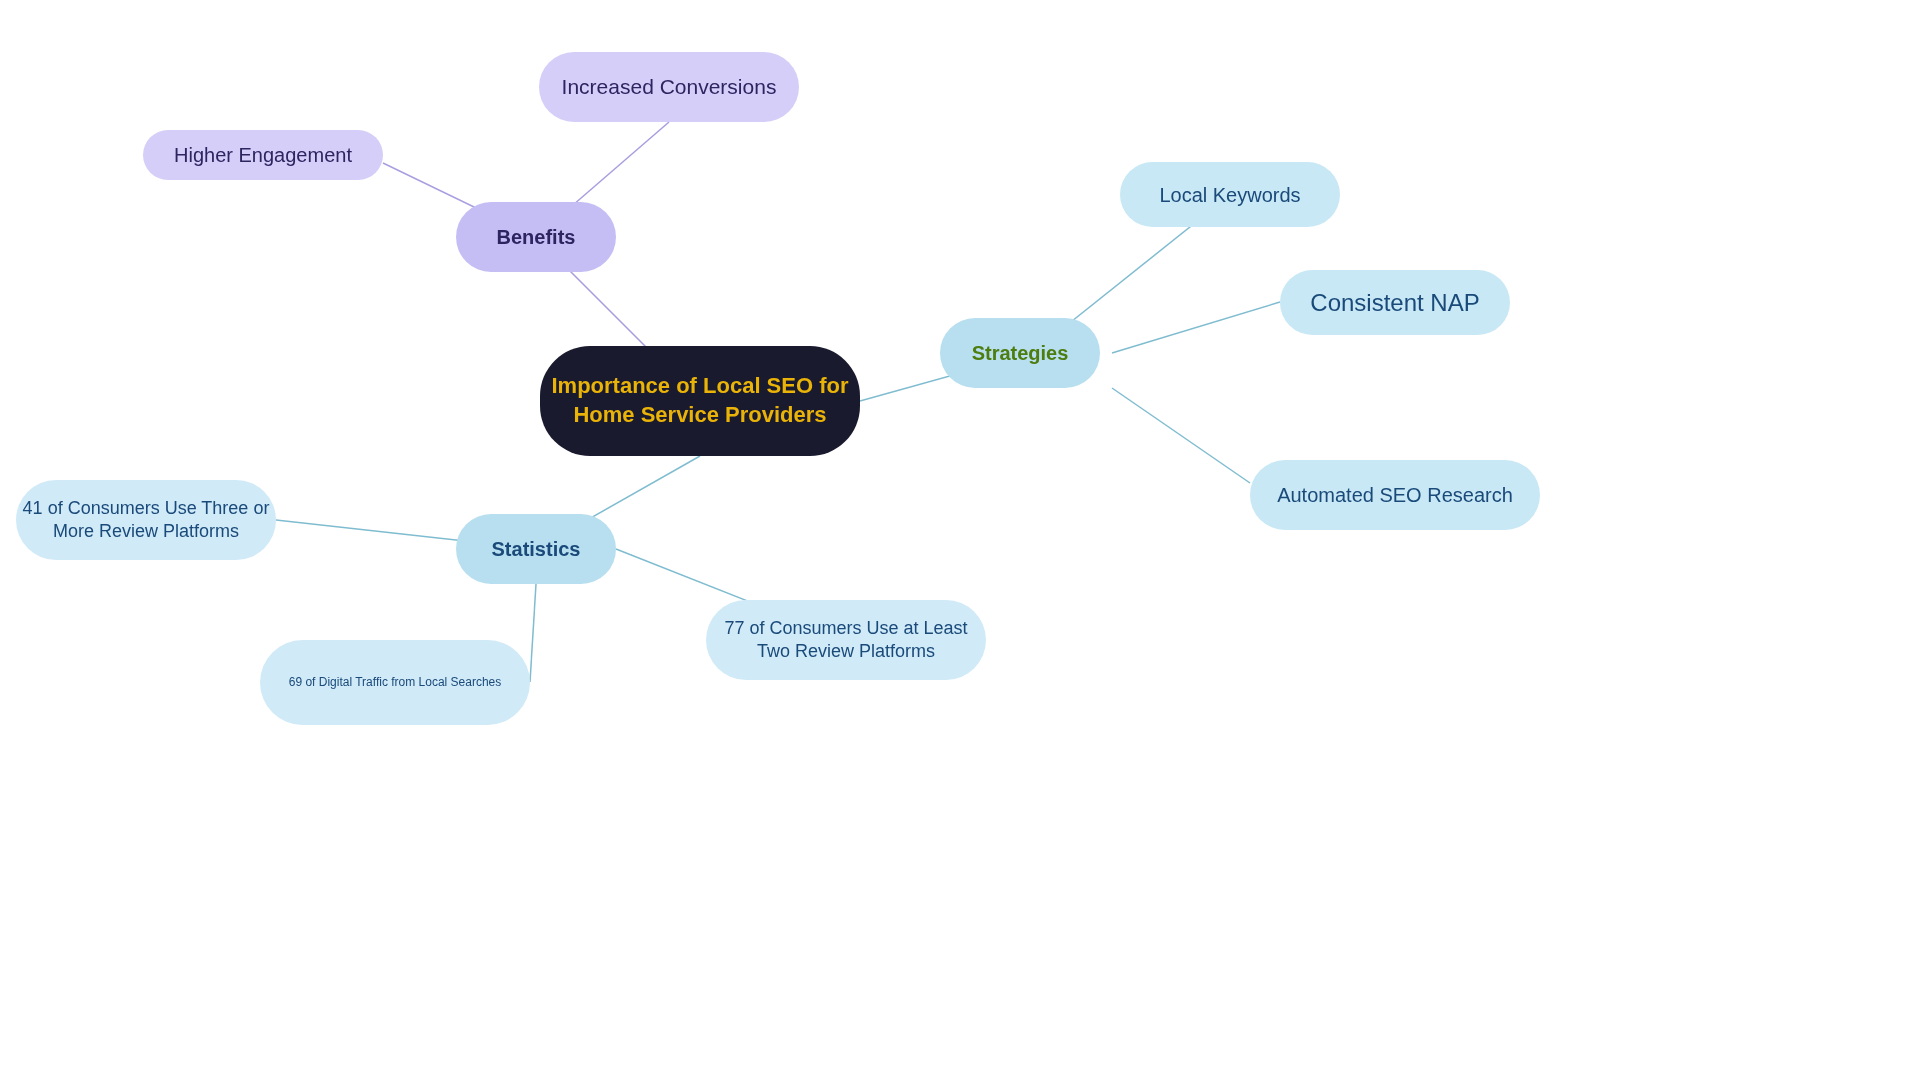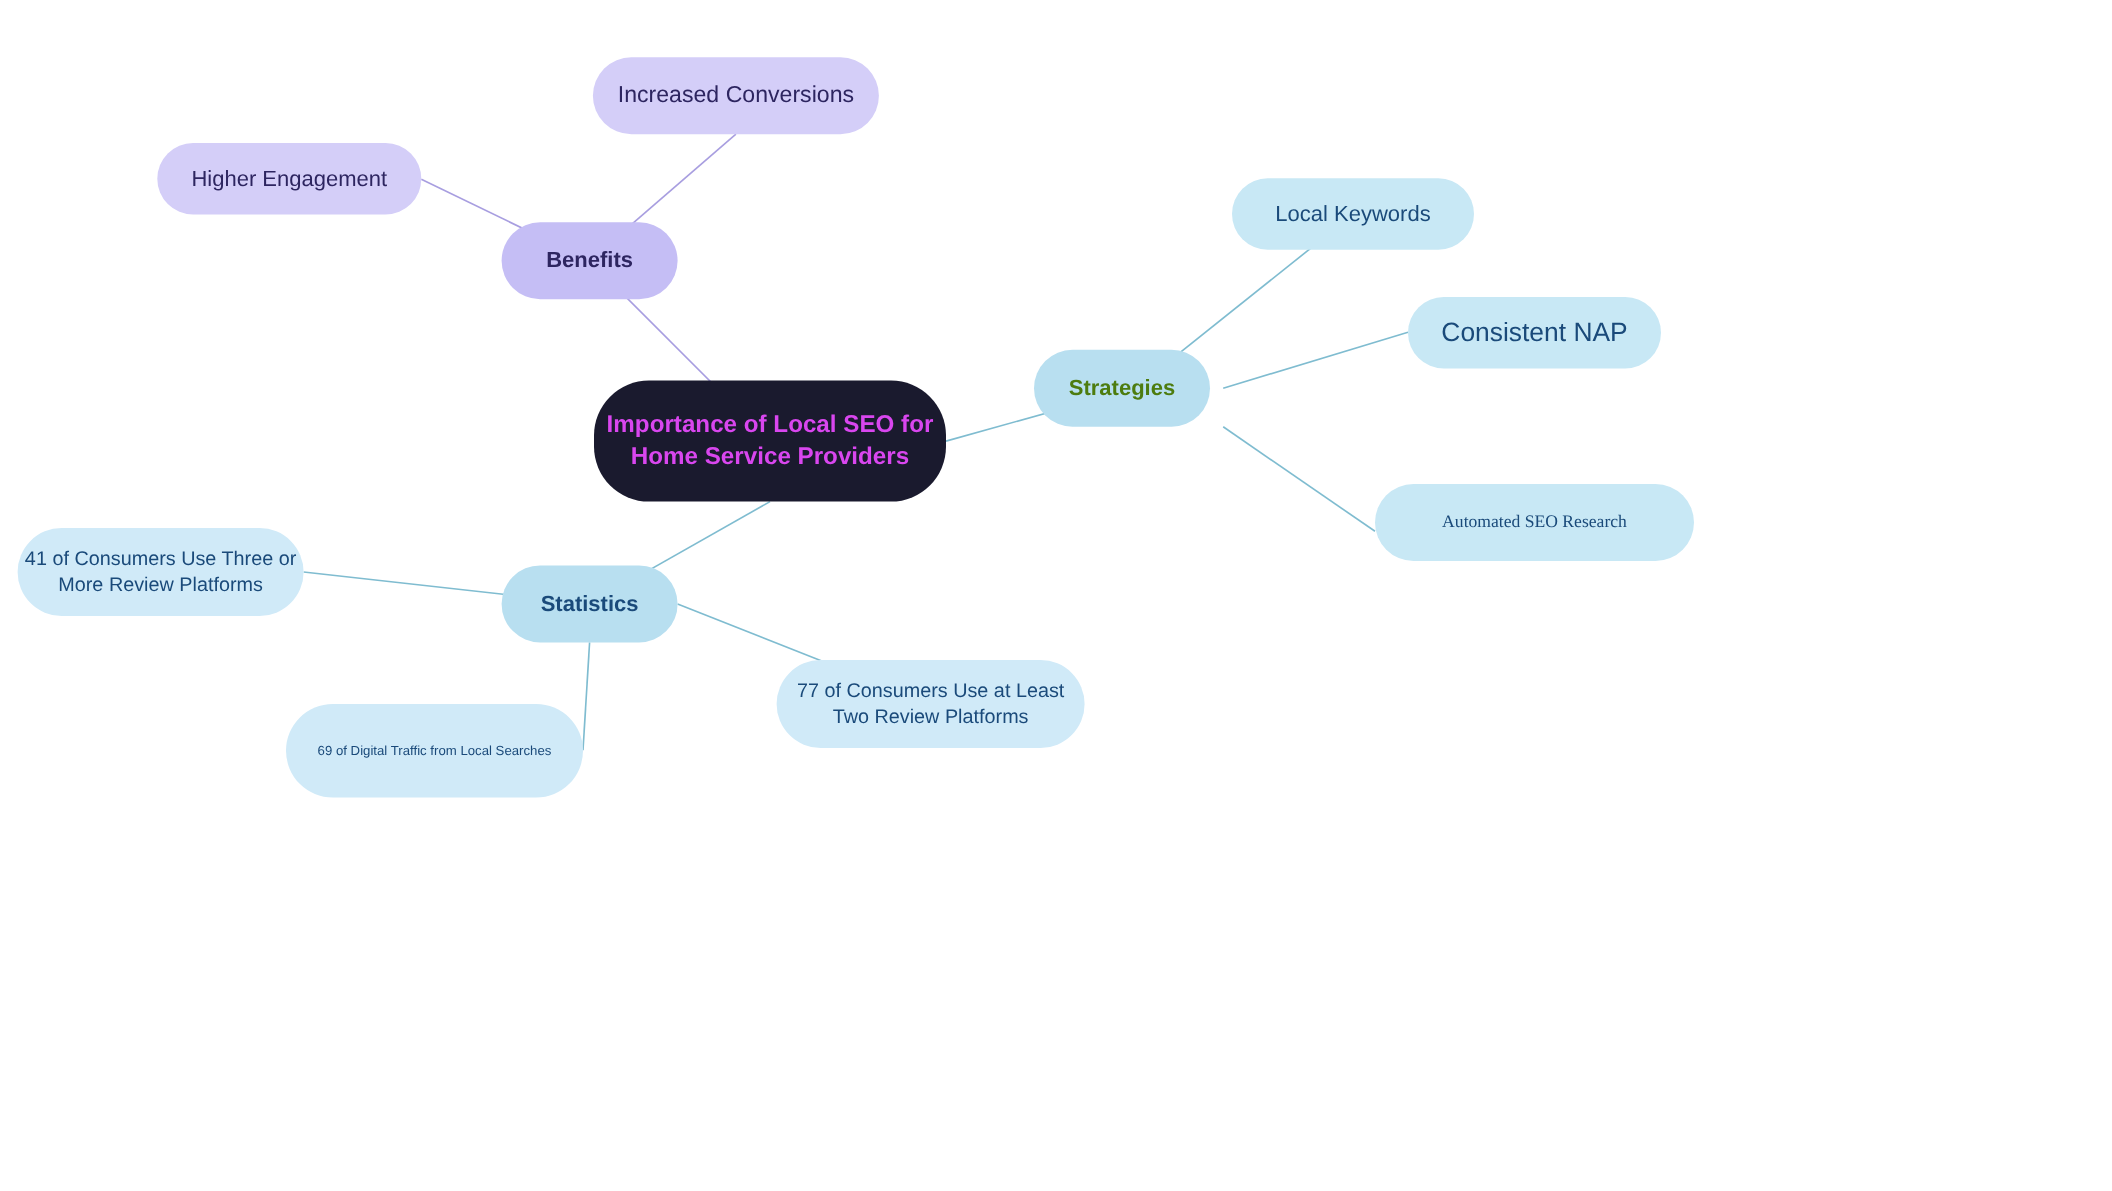--- a/index.html
+++ b/index.html
@@ -24,21 +24,21 @@
       display: flex;
       align-items: center;
       justify-content: center;
       text-align: center;
       font-weight: 500;
       line-height: 1.3;
       cursor: pointer;
     }
     .node-center {
       background: #1a1a2e;
-      color: #d946ef;
+      color: #eab308;
       font-size: 22px;
       font-weight: 600;
       width: 320px;
       height: 110px;
       left: 540px;
       top: 346px;
     }
     .node-benefits {
       background: #c5bef5;
       color: #2d2560;
@@ -56,21 +56,21 @@
       width: 260px;
       height: 70px;
       left: 539px;
       top: 52px;
     }
     .node-higher {
       background: #d4cef8;
       color: #2d2560;
       font-size: 20px;
       width: 240px;
-      height: 65px;
+      height: 50px;
       left: 143px;
       top: 130px;
     }
     .node-strategies {
       background: #b8dff0;
       color: #4d7c0f;
       font-size: 20px;
       font-weight: 600;
       width: 160px;
       height: 70px;
@@ -91,26 +91,25 @@
       color: #1a4a7a;
       font-size: 24px;
       width: 230px;
       height: 65px;
       left: 1280px;
       top: 270px;
     }
     .node-automated {
       background: #c8e8f5;
       color: #1a4a7a;
-      font-size: 16px;
+      font-size: 20px;
       width: 290px;
       height: 70px;
       left: 1250px;
-      top: 440px;
-      font-family: Liberation Serif, serif;
+      top: 460px;
     }
     .node-statistics {
       background: #b8dff0;
       color: #1a4a7a;
       font-size: 20px;
       font-weight: 600;
       width: 160px;
       height: 70px;
       left: 456px;
       top: 514px;

